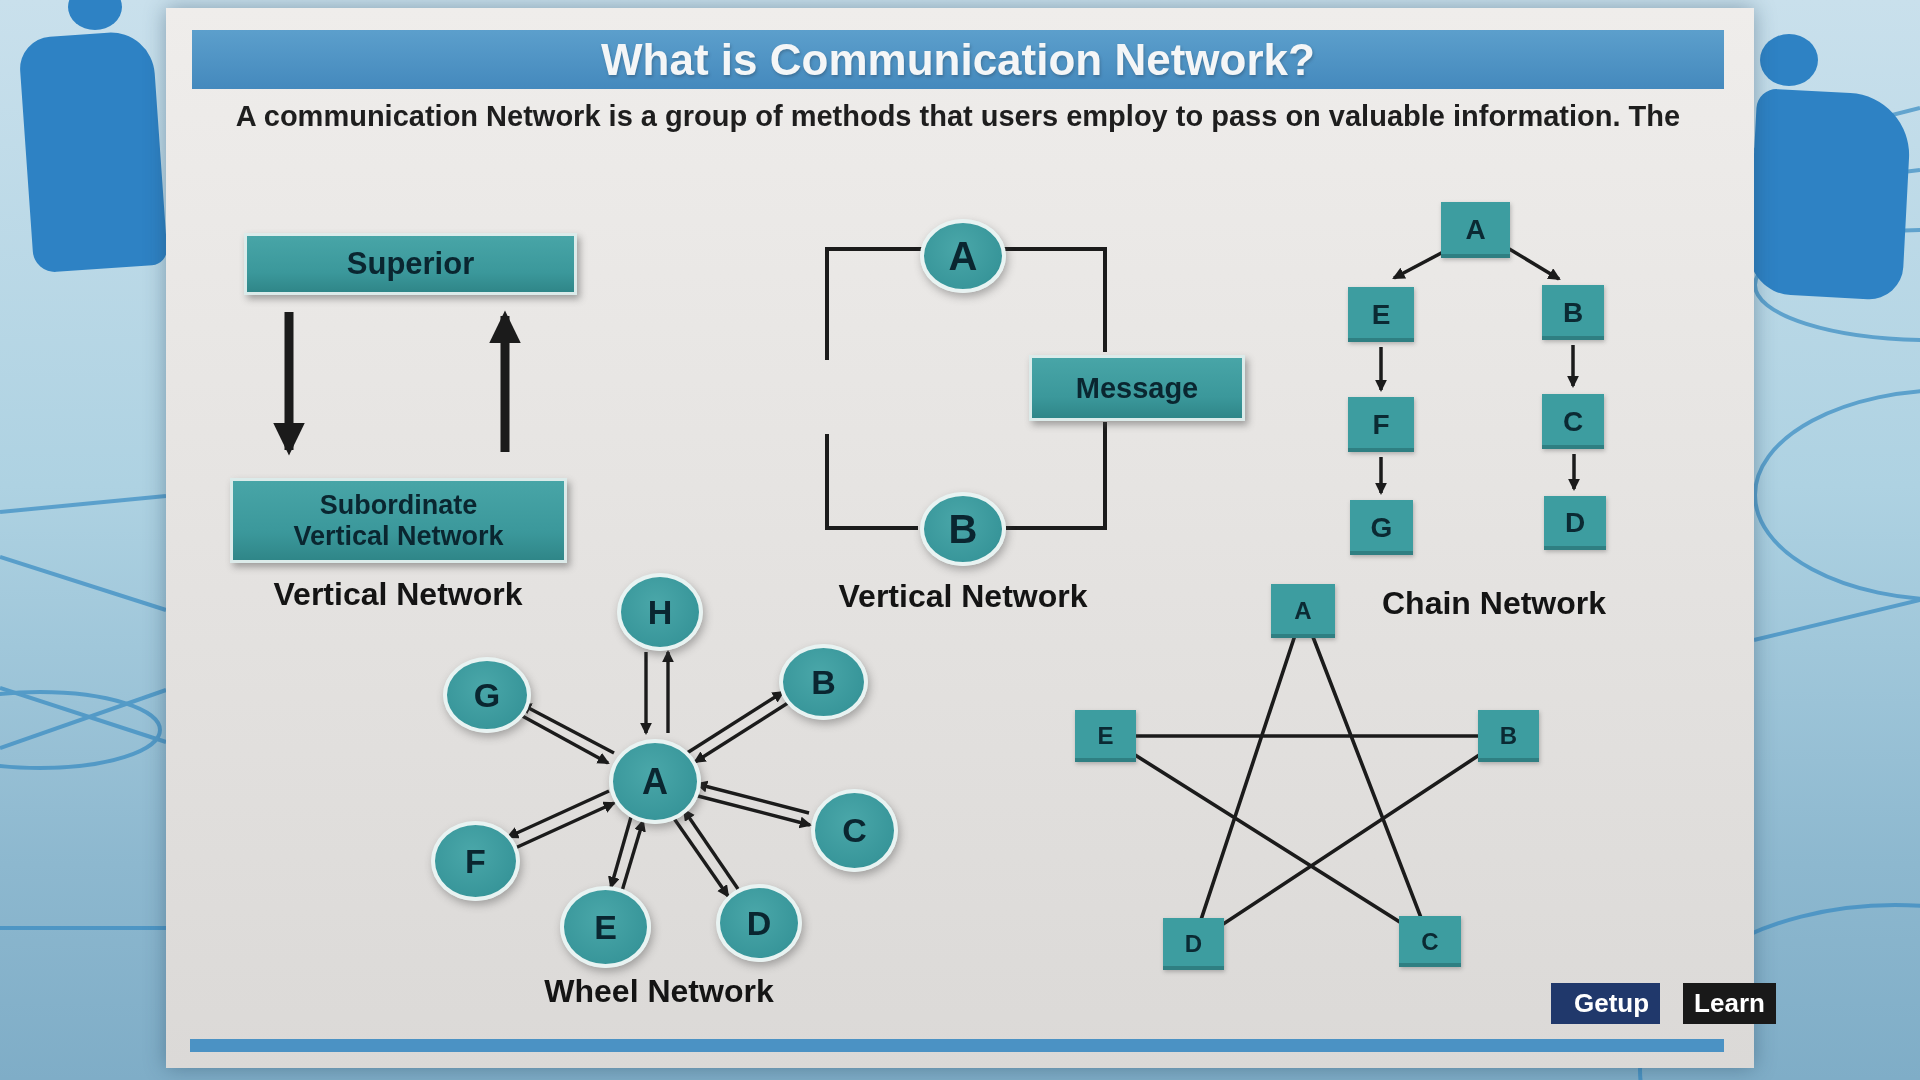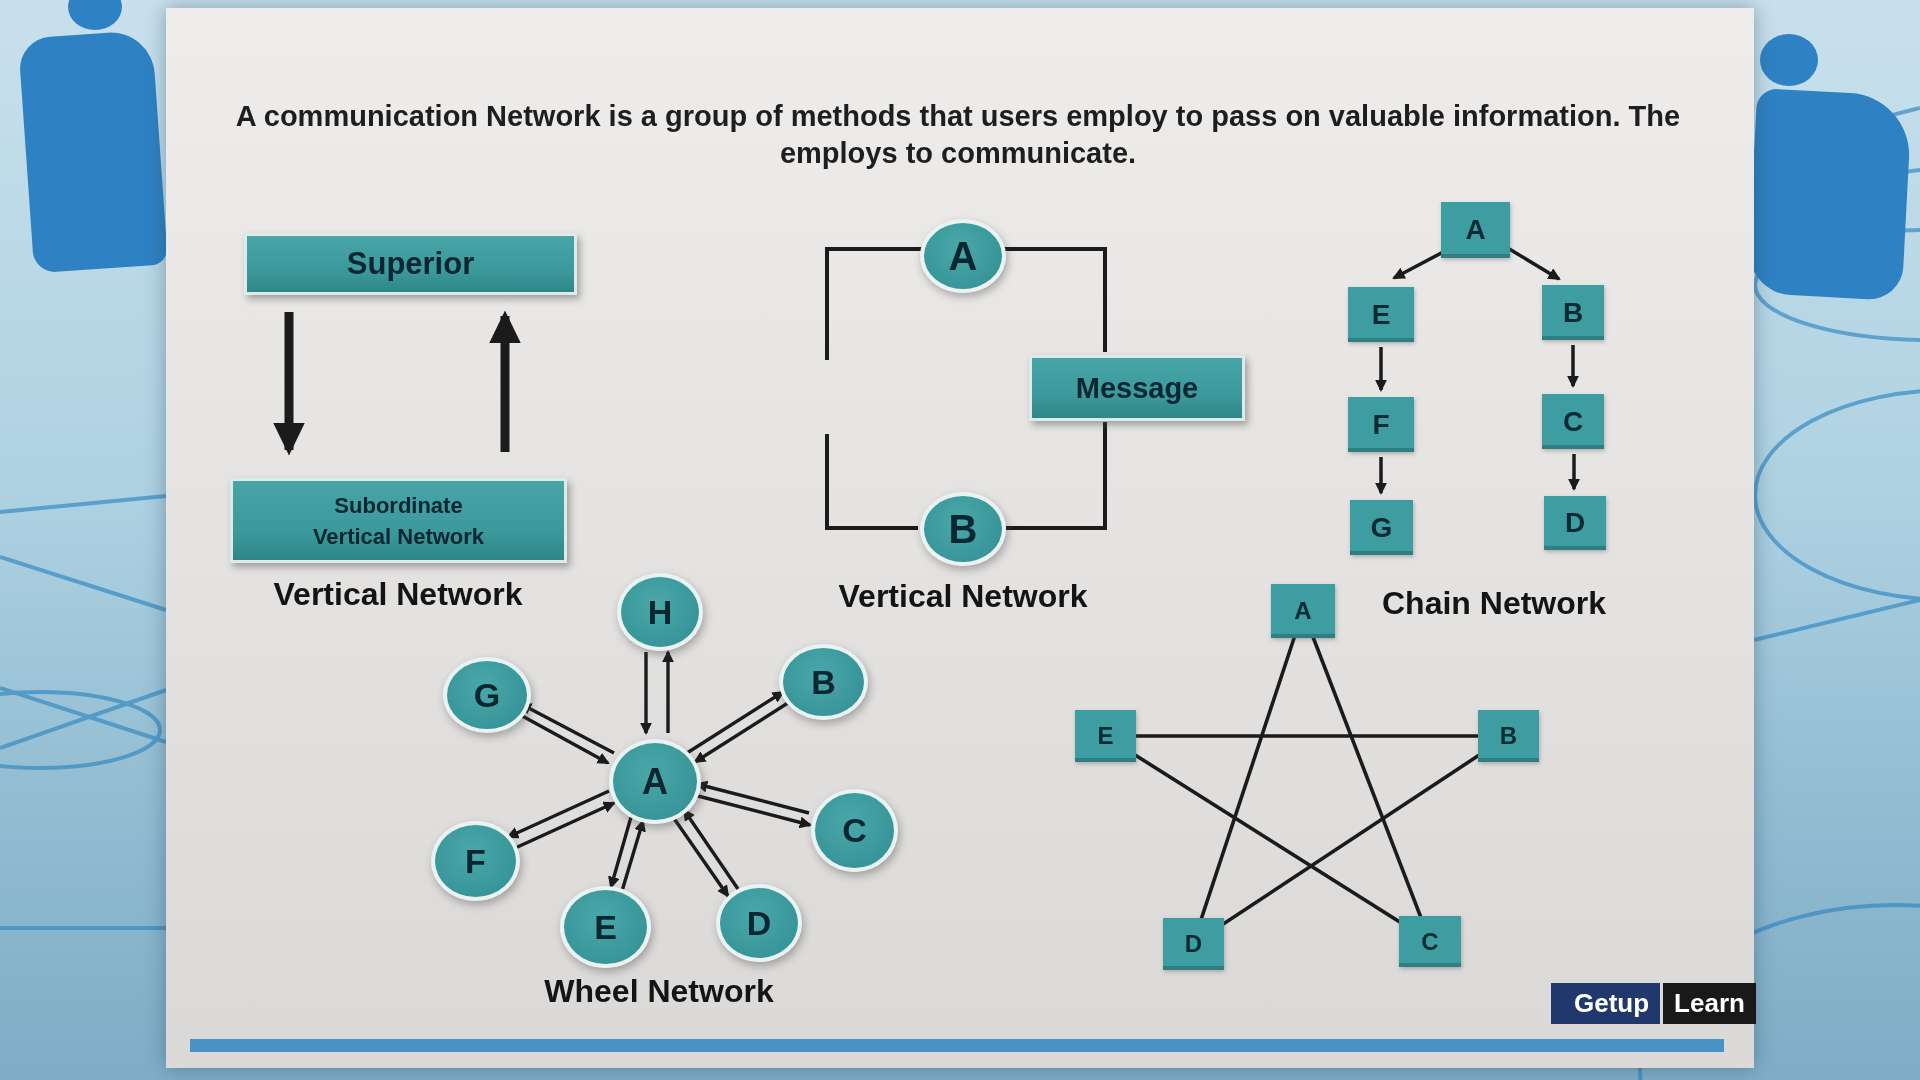--- a/index.html
+++ b/index.html
@@ -73,24 +73,26 @@
     <div class="torso" style="left:8px;top:50px;width:134px;height:235px;border-radius:32px 44px 16px 22px;transform:rotate(-4deg);"></div>
   </div>
 
   <div class="person" style="left:1752px;top:8px;width:170px;height:290px;">
     <div class="head" style="left:8px;top:26px;width:58px;height:52px;"></div>
     <div class="torso" style="left:0;top:84px;width:155px;height:205px;border-radius:20px 62px 34px 44px;transform:rotate(3deg);"></div>
   </div>
 
   <div id="card"></div>
 
+  <div id="title-bar">
+    <div class="t">What is Communication Network?</div>
+  </div>
 
   <div id="desc">
     <div>A communication Network is a group of methods that users employ to pass on valuable information. The</div>
-    <div>employs to communicate.</div>
   </div>
 
   <svg id="overlay" width="1920" height="1080" viewBox="0 0 1920 1080">
     <defs>
       <marker id="ah" markerWidth="4" markerHeight="4" refX="3" refY="1.75" orient="auto" markerUnits="strokeWidth">
         <path d="M0,0 L3.6,1.75 L0,3.5 Z" fill="#1b1b1b"></path>
       </marker>
     </defs>
 
     <g stroke="#1b1b1b" stroke-width="9">
@@ -128,21 +130,21 @@
       <line x1="631" y1="817" x2="611" y2="887" marker-end="url(#ah)"></line>
       <line x1="622" y1="891" x2="643" y2="821" marker-end="url(#ah)"></line>
       <line x1="609" y1="791" x2="508" y2="837" marker-end="url(#ah)"></line>
       <line x1="513" y1="849" x2="614" y2="803" marker-end="url(#ah)"></line>
     </g>
 
     <path d="M1303,611 L1430,941 L1105,736 L1508,736 L1193,944 Z" fill="none" stroke="#1b1b1b" stroke-width="3.6"></path>
   </svg>
 
   <div class="tealbox" style="left:244px;top:233px;width:327px;height:56px;font-size:31px;">Superior</div>
-  <div class="tealbox" style="left:230px;top:478px;width:331px;height:79px;font-size:22px;line-height:31px;">
+  <div class="tealbox" style="left:230px;top:478px;width:331px;height:79px;font-size:27px;line-height:31px;">
     <div>Subordinate</div>
     <div>Vertical Network</div>
   </div>
   <div class="seclabel" style="left:238px;top:576px;">Vertical Network</div>
 
   <div class="onode" style="left:920px;top:219px;width:78px;height:66px;font-size:40px;">A</div>
   <div class="onode" style="left:920px;top:492px;width:78px;height:66px;font-size:40px;">B</div>
   <div class="tealbox" style="left:1029px;top:355px;width:210px;height:60px;font-size:29px;">Message</div>
   <div class="seclabel" style="left:803px;top:578px;">Vertical Network</div>
 
@@ -166,18 +168,18 @@
   <div class="seclabel" style="left:499px;top:973px;">Wheel Network</div>
 
   <div class="cbox" style="left:1271px;top:584px;width:64px;height:54px;font-size:24px;">A</div>
   <div class="cbox" style="left:1075px;top:710px;width:61px;height:52px;font-size:24px;">E</div>
   <div class="cbox" style="left:1478px;top:710px;width:61px;height:52px;font-size:24px;">B</div>
   <div class="cbox" style="left:1163px;top:918px;width:61px;height:52px;font-size:24px;">D</div>
   <div class="cbox" style="left:1399px;top:916px;width:62px;height:51px;font-size:24px;">C</div>
 
   <div id="logo">
     <div class="part" style="background:#20386b;padding-left:23px;">Getup</div>
-    <div class="part" style="background:#191919;">Learn</div>
+    <div class="part" style="background:#191919;margin-left:20px;">Learn</div>
   </div>
 
   <div id="bottom-bar" style="background:#4b92c4;"></div>
 
 </div>
 
 </body></html>

